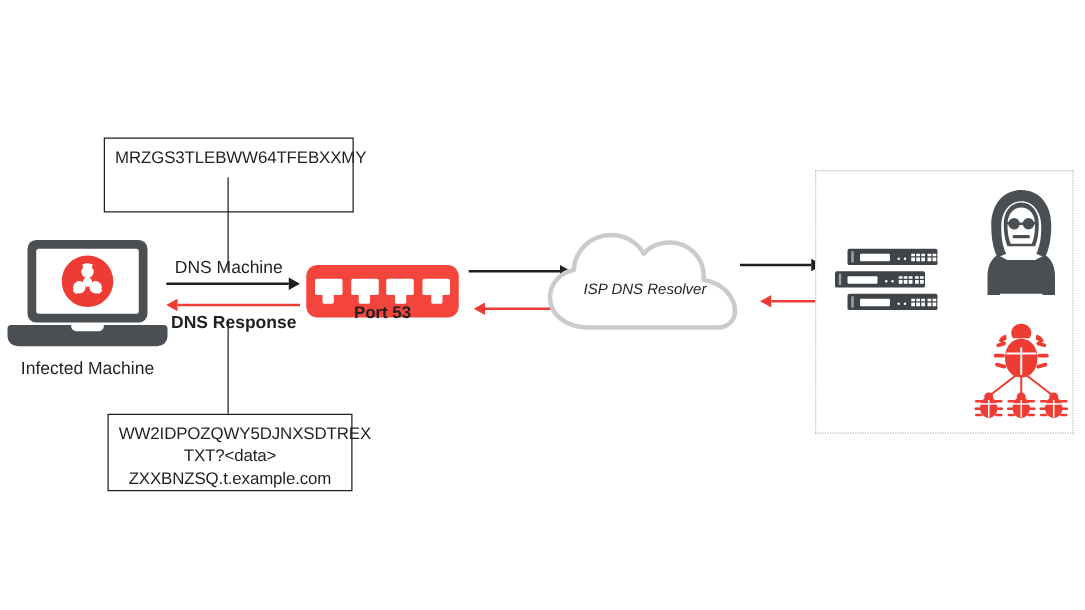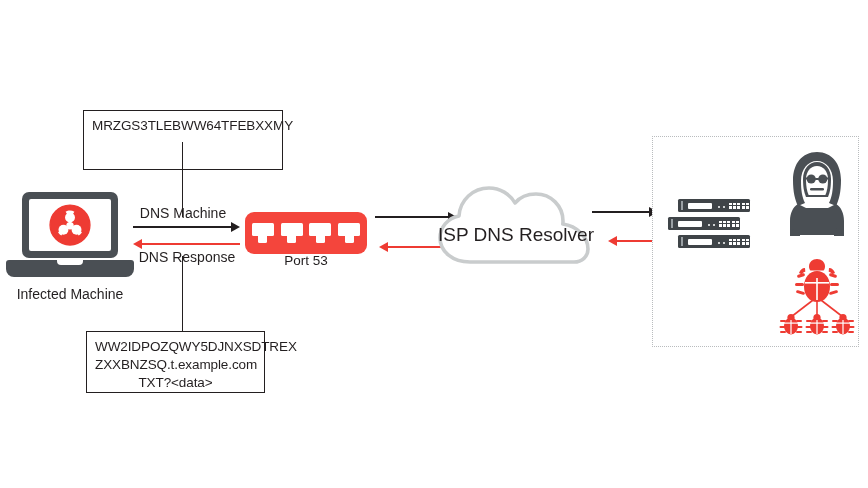--- a/index.html
+++ b/index.html
@@ -84,24 +84,24 @@
 <body>
 
 <div class="stage">
 
   <div class="abs msgbox" style="left:83px;top:110px;width:200px;height:60px;">
     <div>MRZGS3TLEBWW64TFEBXXMY</div>
   </div>
 
   <div class="abs vline" style="left:182px;top:142px;height:75px;"></div>
 
-  <div class="abs msgbox" style="left:86px;top:331px;width:179px;height:62px;">
+  <div class="abs msgbox" style="left:86px;top:331px;width:196px;height:62px;">
     <div>WW2IDPOZQWY5DJNXSDTREX</div>
+    <div>TXT?&lt;data&gt;</div>
     <div>ZXXBNZSQ.t.example.com</div>
-    <div>TXT?&lt;data&gt;</div>
   </div>
 
   <div class="abs vline" style="left:182px;top:256px;height:75px;"></div>
 
   <div class="abs" style="left:5px;top:192px;width:130px;">
     <div style="display:flex;justify-content:center;">
       <div class="laptop-lid">
         <div class="laptop-screen">
           <svg width="44" height="44" viewBox="0 0 64 64">
             <circle cx="32" cy="32" r="29" fill="#ee3b33"></circle>
@@ -129,21 +129,21 @@
     </div>
   </div>
   <div class="abs lbl" style="left:0px;top:286px;width:140px;">Infected Machine</div>
 
   <div class="abs hline" style="left:133px;top:226px;width:98px;"></div>
   <div class="abs arrow-r" style="left:231px;top:221.5px;"></div>
   <div class="abs lbl" style="left:128px;top:205px;width:110px;">DNS Machine</div>
 
   <div class="abs hline-red" style="left:142px;top:243px;width:98px;"></div>
   <div class="abs arrow-l" style="left:133px;top:238.5px;"></div>
-  <div class="abs lbl" style="left:128px;top:249px;width:118px;">DNS Response</div>
+  <div class="abs lbl" style="left:128px;top:249px;width:118px;font-weight:bold;">DNS Response</div>
 
   <div class="abs" style="left:245px;top:212px;">
     <div class="router">
       <div class="port">
           <div class="top"></div>
           <div class="tab"></div>
         </div>
       <div class="port">
           <div class="top"></div>
           <div class="tab"></div>
@@ -151,21 +151,21 @@
       <div class="port">
           <div class="top"></div>
           <div class="tab"></div>
         </div>
       <div class="port">
           <div class="top"></div>
           <div class="tab"></div>
         </div>
     </div>
   </div>
-  <div class="abs lbl lbl-sm" style="left:245px;top:253px;width:122px;">Port 53</div>
+  <div class="abs lbl lbl-sm" style="left:245px;top:242px;width:122px;font-weight:bold;">Port 53</div>
 
   <div class="abs hline" style="left:375px;top:216px;width:73px;"></div>
   <div class="abs arrow-r" style="left:448px;top:211.5px;"></div>
 
   <div class="abs hline-red" style="left:388px;top:246px;width:67px;"></div>
   <div class="abs arrow-l" style="left:379px;top:241.5px;"></div>
 
   <div class="abs" style="left:428px;top:176px;">
     <svg class="cloud" viewBox="0 0 176 96">
       <path d="M42 86
@@ -173,21 +173,21 @@
                C12 51 20 42 31 40
                C32 24 45 12 61 12
                C72 12 82 18 87 27
                C92 21 100 18 108 18
                C123 18 135 30 135 45
                C135 46 135 47 134.8 48
                C149 50 160 61 160 73
                C160 80.5 154 86 146 86 Z" fill="#ffffff" stroke="#c9cccd" stroke-width="3.6" stroke-linejoin="round"></path>
     </svg>
   </div>
-  <div class="abs lbl" style="left:428px;top:224px;width:176px;font-size:19px;">ISP DNS Resolver</div>
+  <div class="abs lbl" style="left:428px;top:224px;width:176px;font-size:12px;font-style:italic;">ISP DNS Resolver</div>
 
   <div class="abs hline" style="left:592px;top:211px;width:57px;"></div>
   <div class="abs arrow-r" style="left:649px;top:206.5px;"></div>
 
   <div class="abs hline-red" style="left:617px;top:240px;width:53px;"></div>
   <div class="abs arrow-l" style="left:608px;top:235.5px;"></div>
 
   <div class="abs attbox" style="left:652px;top:136px;width:207px;height:211px;"></div>
 
   <div class="abs" style="left:668px;top:199px;width:84px;">

